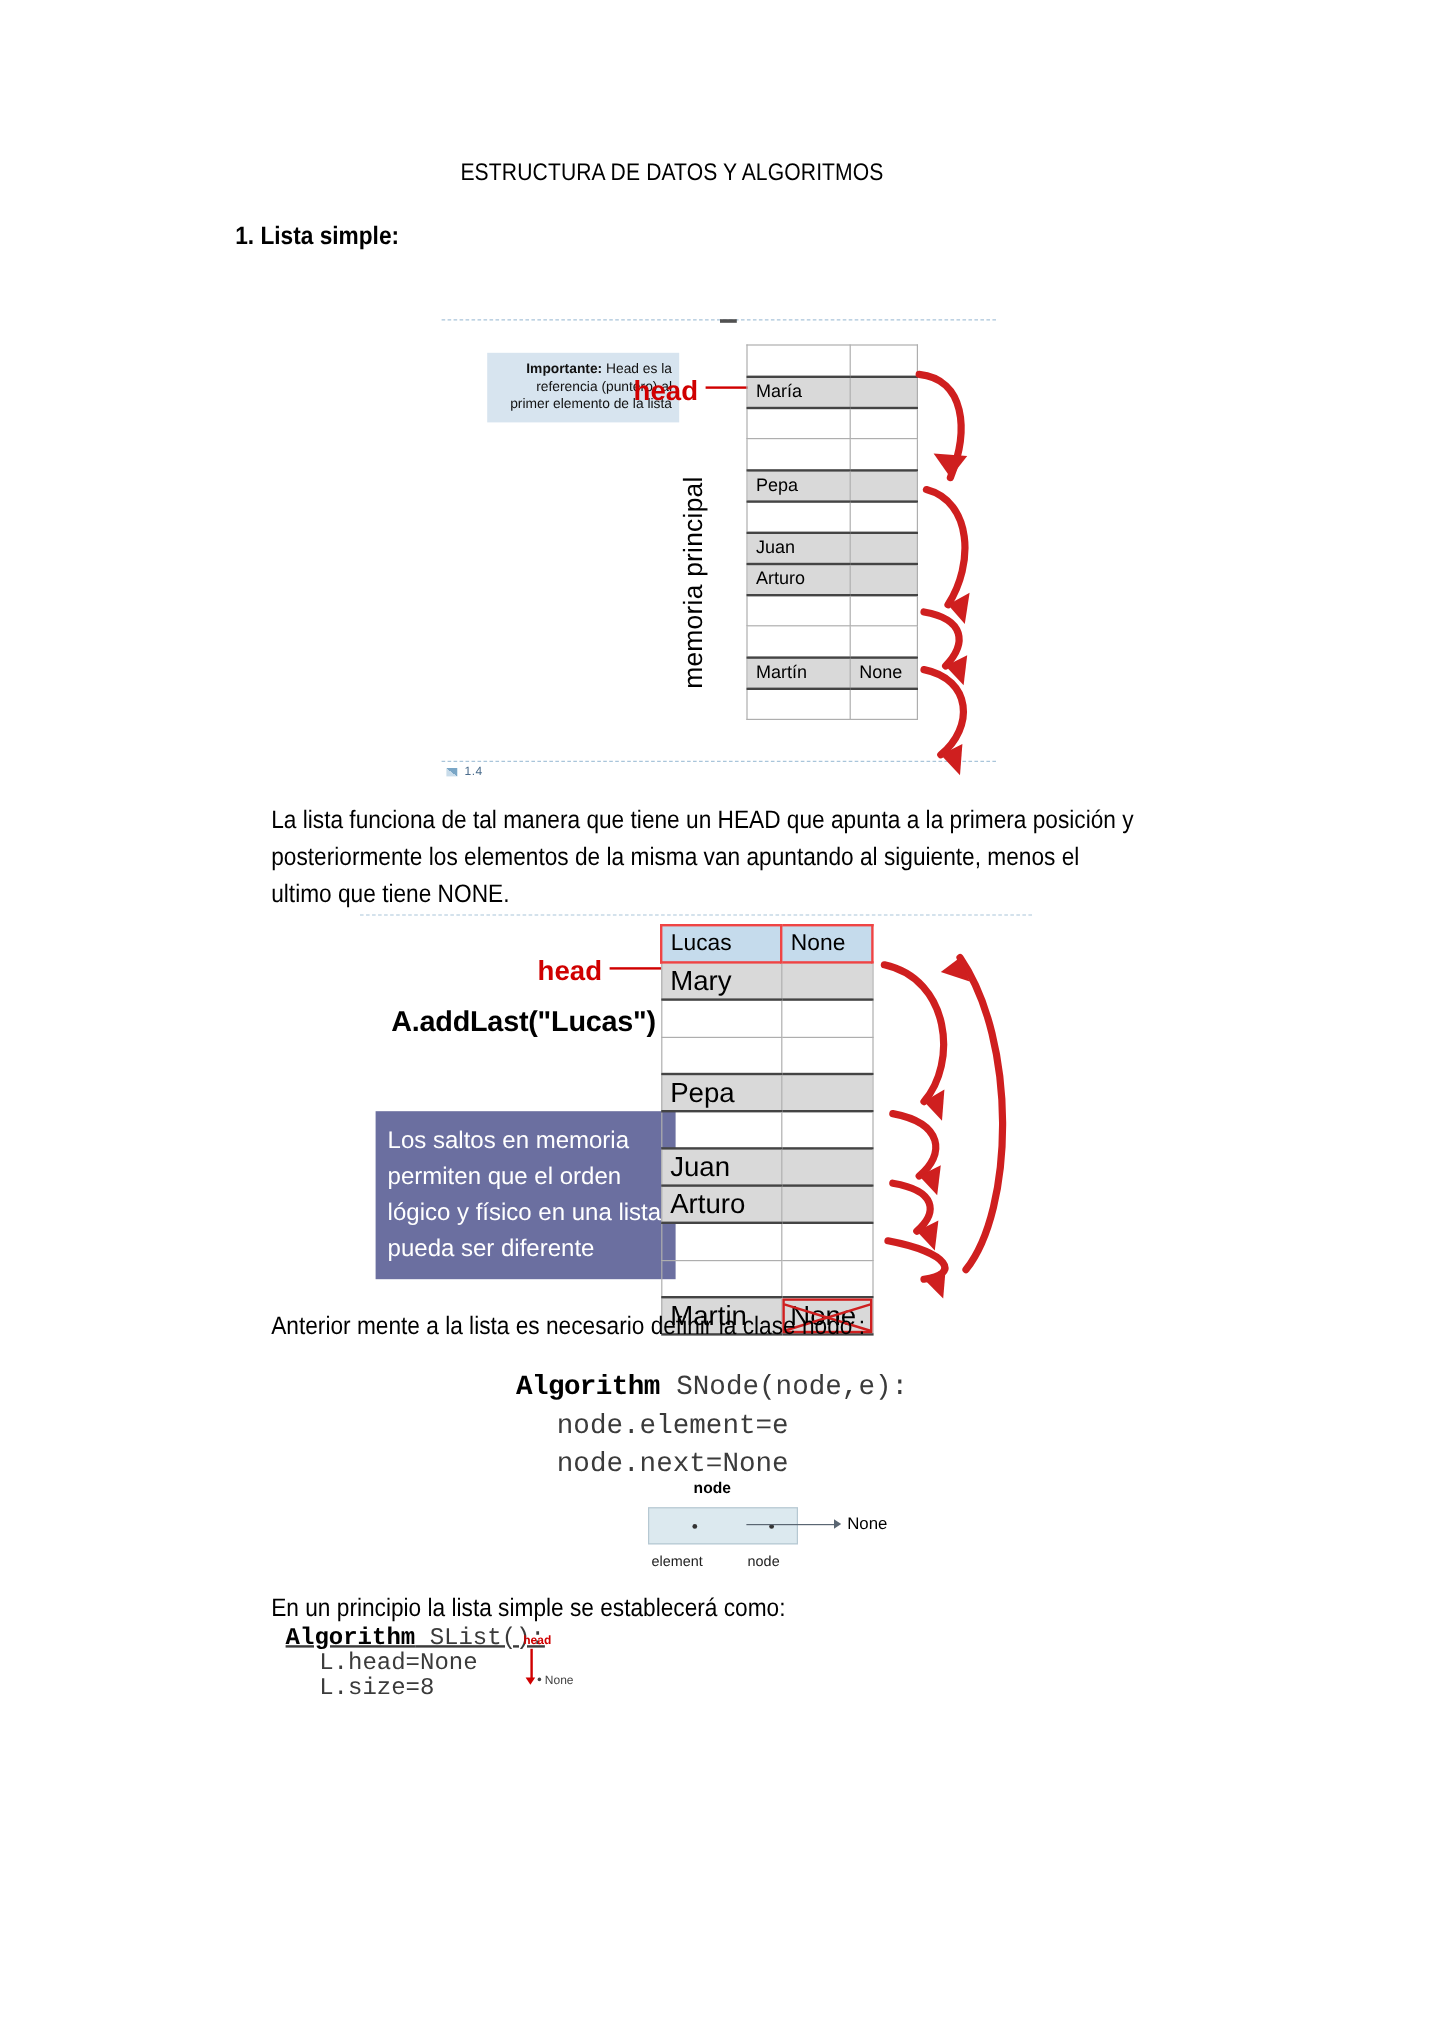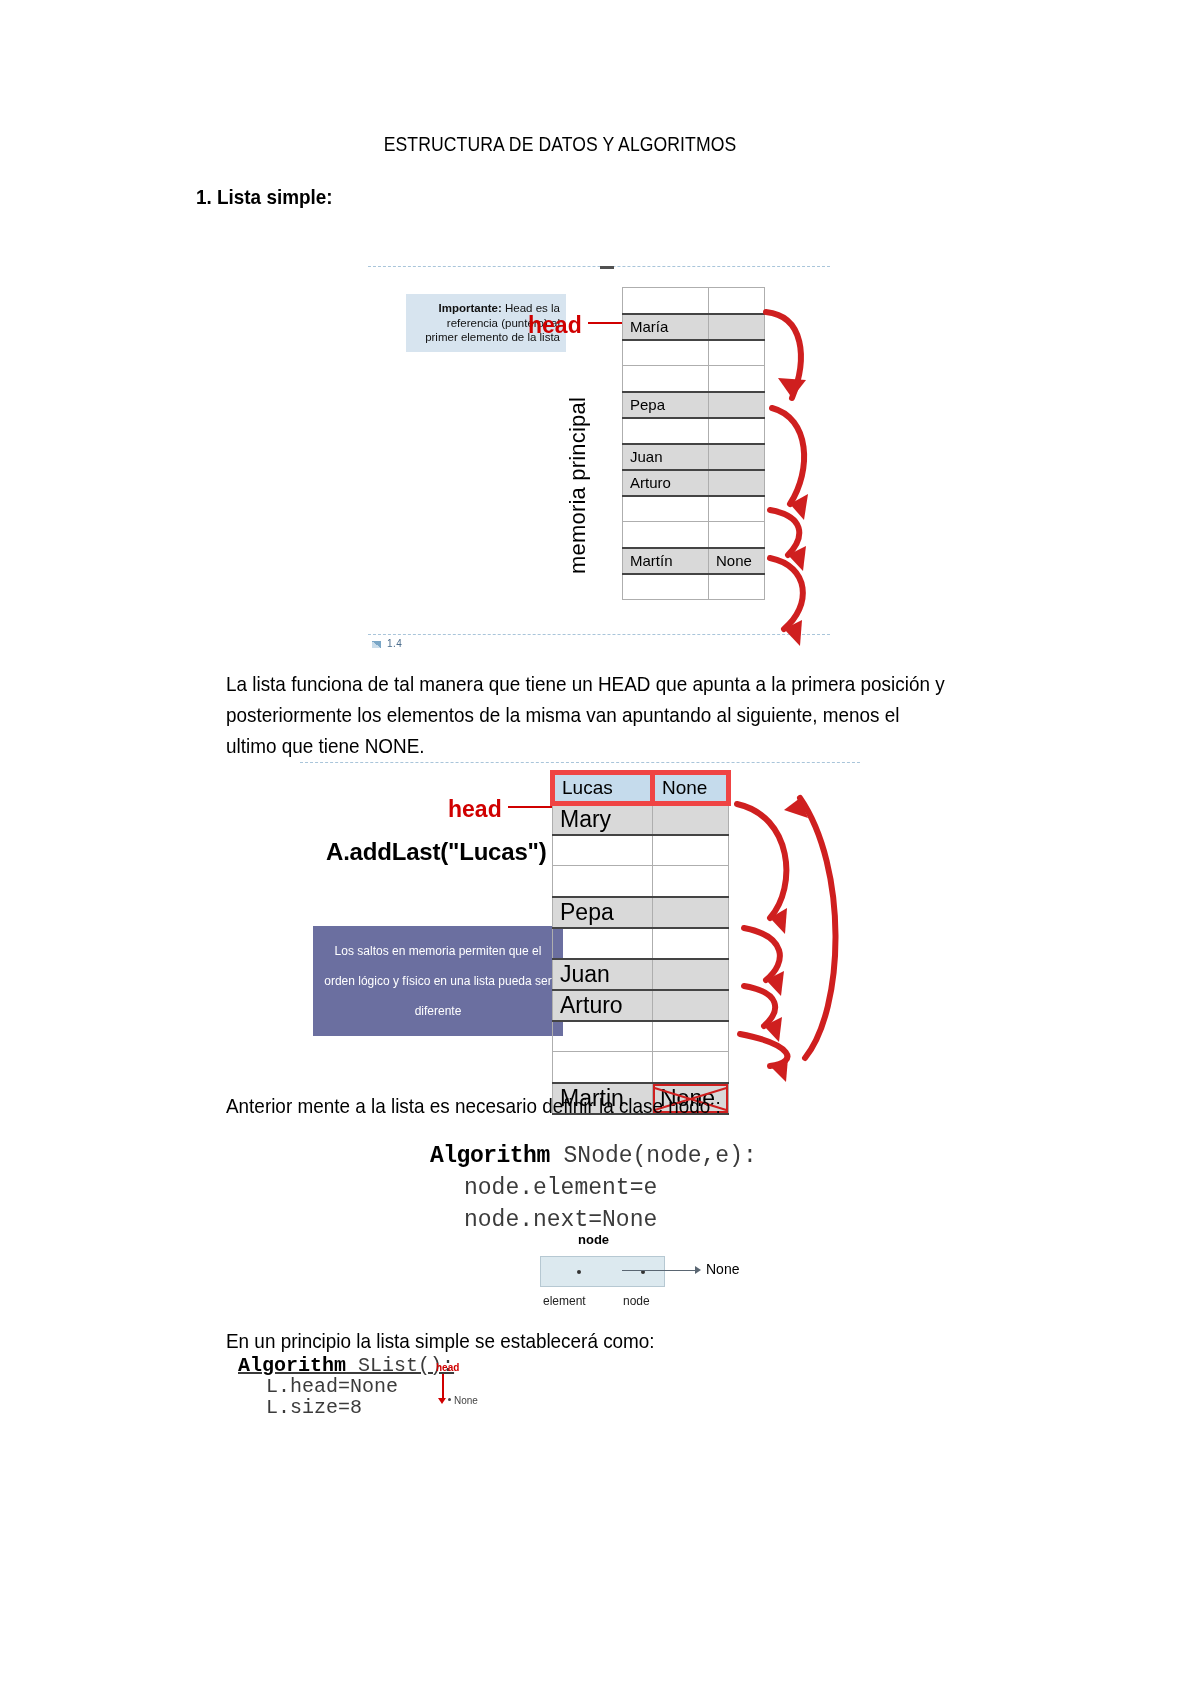--- a/index.html
+++ b/index.html
@@ -101,21 +101,21 @@
   .memtable td.c2 { width:56px; }
   .memtable tr.filled td { background:#d9d9d9; }
   .memtable tr.filled td { border-top:2px solid #444; border-bottom:2px solid #444; }
   #fig1 .memtable { left:262px; top:29px; }
 
   #fig2 .memtable { left:250px; top:12px; }
   #fig2 .memtable td { height:31px; font-size:23px; width:auto; }
   #fig2 .memtable td.c1 { width:100px; }
   #fig2 .memtable td.c2 { width:76px; }
   #fig2 .memtable tr.newnode td {
-    background:#c5dbec; border:5px solid #ef4444; font-size:19px;
+    background:#c5dbec; border:2px solid #ef4444; font-size:19px;
   }
   .strike-cell { position:relative; }
   .strike-cell .xbox {
     position:absolute; left:0; top:0; right:0; bottom:0;
     border:2px solid #cf1f1f;
   }
   .strike-cell .xbox::before,
   .strike-cell .xbox::after {
     content:""; position:absolute; left:-2px; top:50%;
     width:calc(100% + 4px); height:1.5px; background:#cf1f1f;
@@ -140,21 +140,21 @@
 
   
   #fig2 { left:300px; top:758px; width:560px; height:325px; }
   .addlast {
     position:absolute; left:26px; top:80px;
     font-size:24px; font-weight:700; letter-spacing:-.2px;
   }
   .callout-purple {
     position:absolute; left:13px; top:168px; width:250px;
     background:#6b6fa0; color:#fff;
-    font-size:12px; line-height:30px; text-align:center;
+    font-size:20px; line-height:30px; 
     padding:10px 10px;
     font-family:"Liberation Sans Narrow","Liberation Sans",sans-serif;
   }
   #fig2 .dash-top { left:0px; top:4px; width:560px; }
 
   
   .codeblock {
     position:absolute; font-family:"Liberation Mono","DejaVu Sans Mono",monospace;
     color:#3b3b3b;
   }

